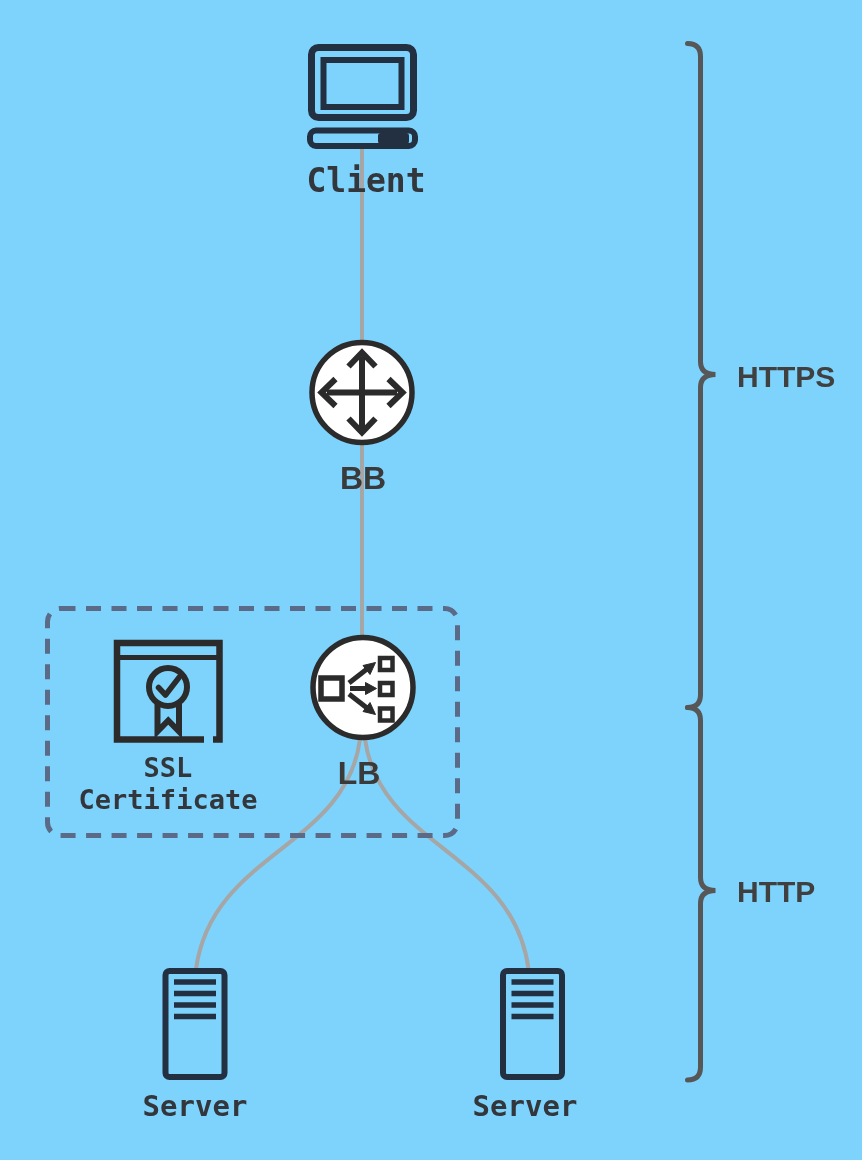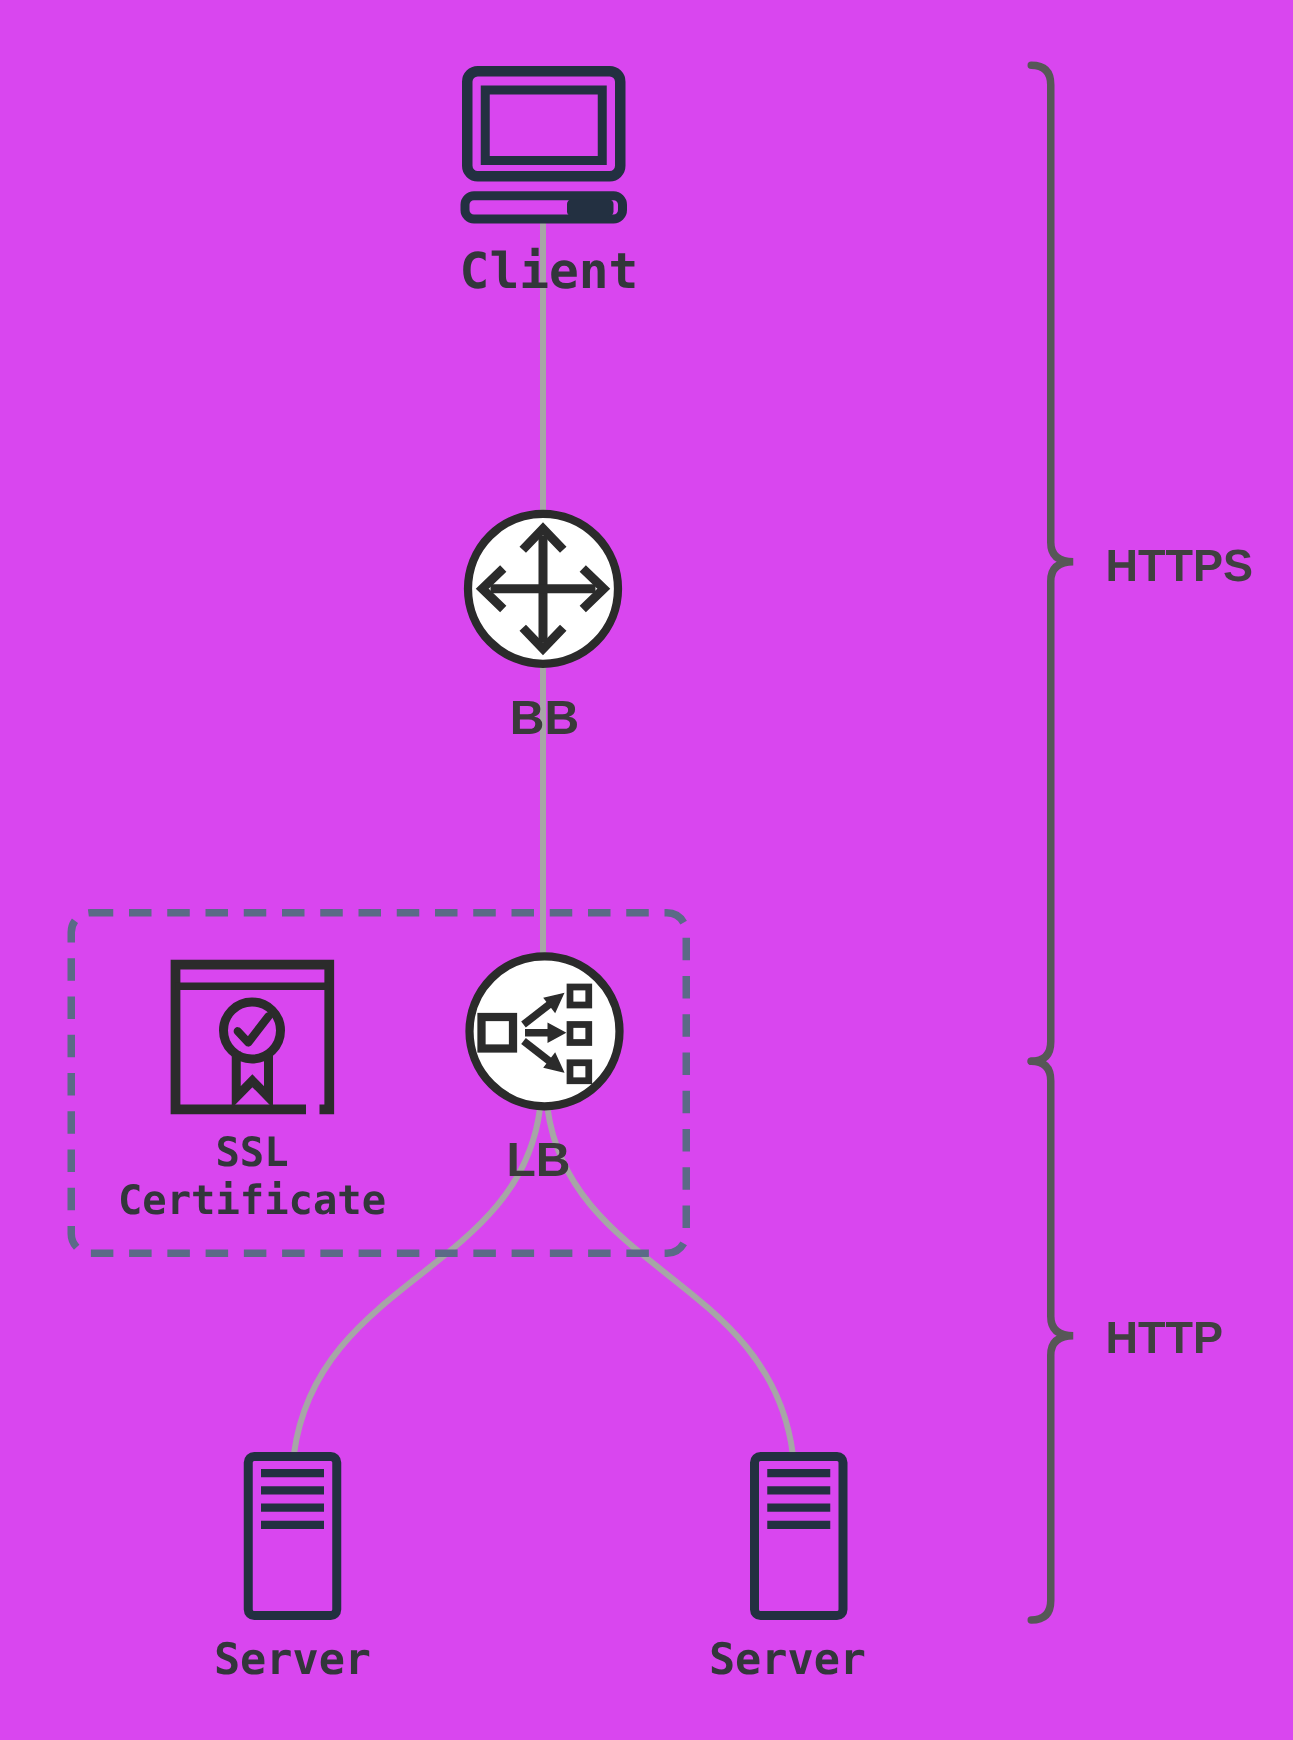--- a/index.html
+++ b/index.html
@@ -4,21 +4,21 @@
 <style>
   html, body {
     margin: 0;
     padding: 0;
     background: #ffffff;
   }
   .canvas {
     position: relative;
     width: 862px;
     height: 1160px;
-    background: #d946ef;
+    background: #7dd3fc;
     overflow: hidden;
   }
   svg { display: block; }
   .mono-label {
     font-family: "DejaVu Sans Mono", monospace;
     font-weight: bold;
     fill: #33363b;
   }
   .sans-label {
     font-family: "Liberation Sans", sans-serif;

